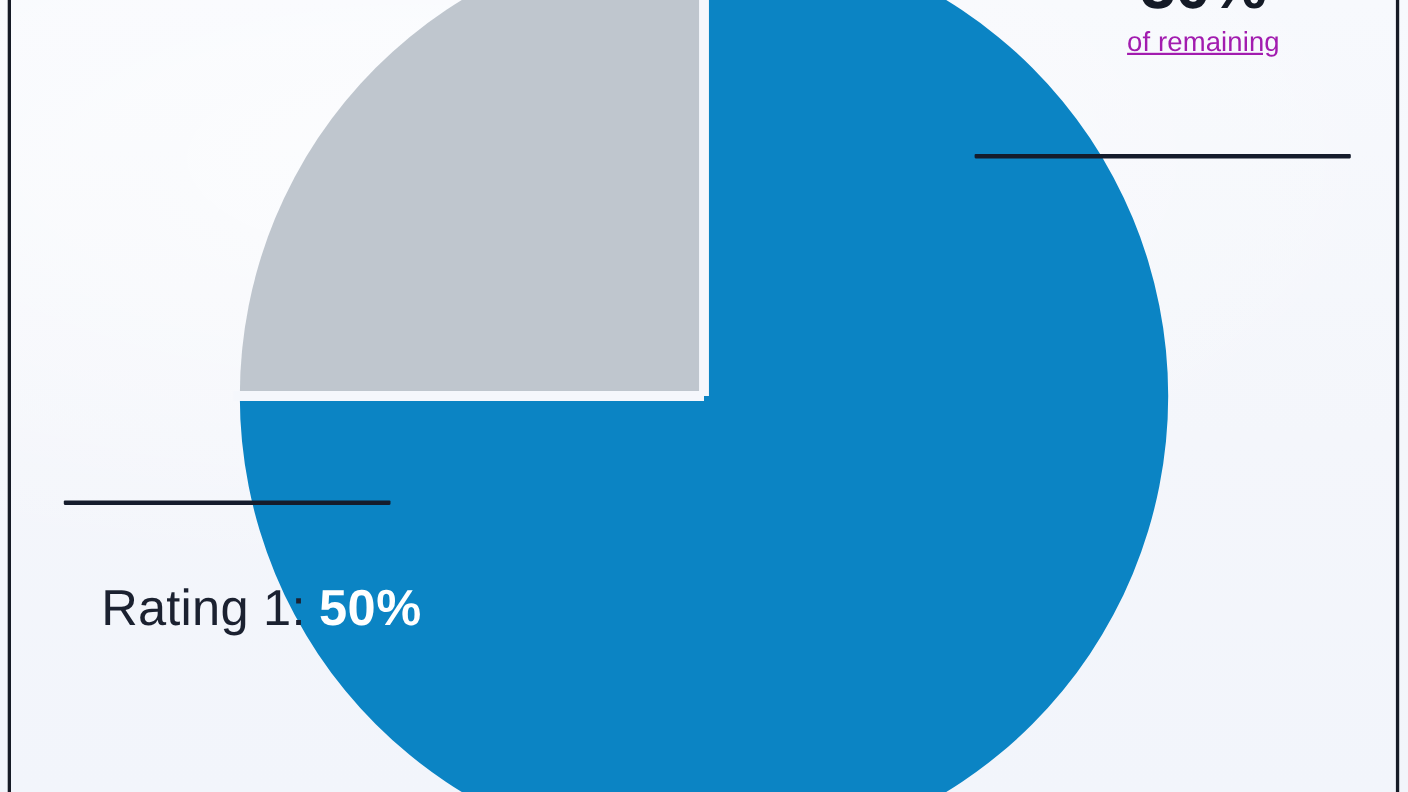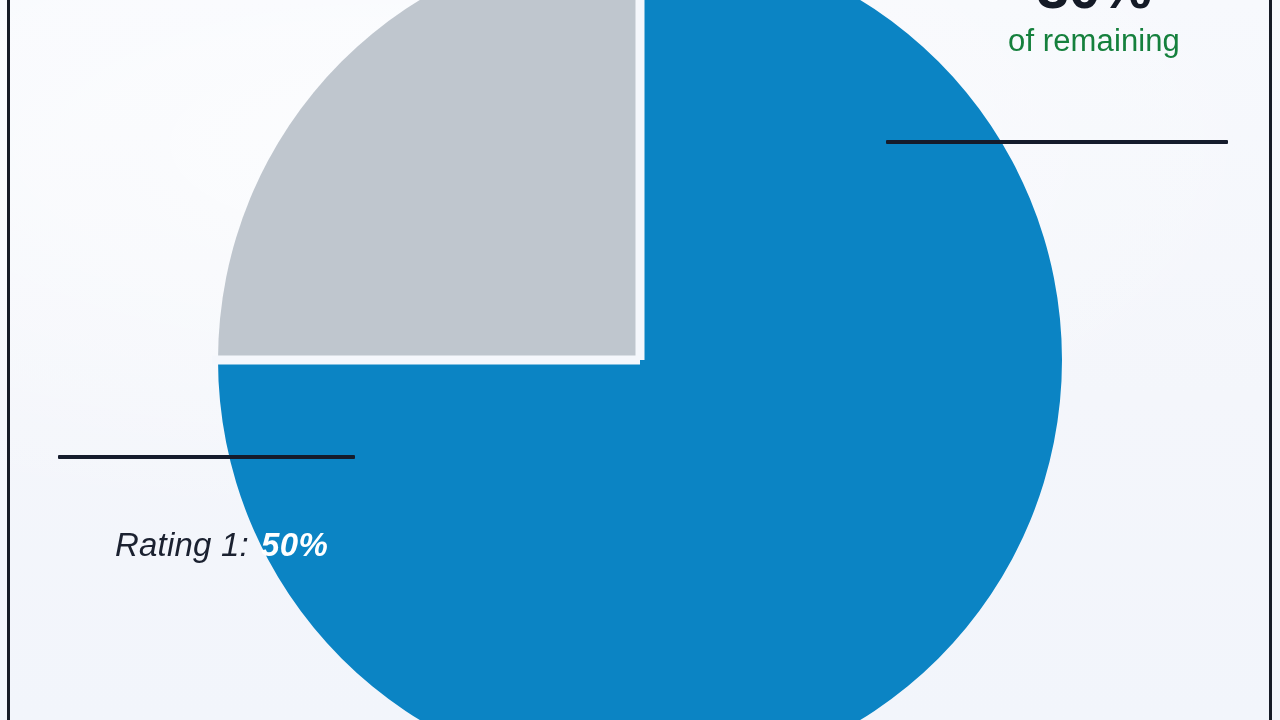--- a/index.html
+++ b/index.html
@@ -57,24 +57,23 @@
   .leader.right { left: 886px; top: 140px; width: 342px; }
 
   
   .label {
     position: absolute;
     white-space: nowrap;
     line-height: 1.05;
   }
 
   .label-left {
-    left: 115px;
+    left: 92px;
     top: 528px;
-    font-size: 33px;
-    font-style: italic;
+    font-size: 46px;
   }
   .label-left .lead {
     color: #1b2130;
     font-weight: 400;
     letter-spacing: 0.2px;
   }
   .label-left .value {
     color: #ffffff;
     font-weight: 700;
     letter-spacing: 0.5px;
@@ -89,25 +88,26 @@
   }
   .label-right .value {
     display: block;
     color: #141a26;
     font-weight: 700;
     font-size: 58px;
     letter-spacing: -0.5px;
   }
   .label-right .sub {
     display: block;
-    color: #15803d;
+    color: #a21caf;
     font-weight: 400;
-    font-size: 31px;
+    font-size: 25px;
     margin-top: 6px;
     letter-spacing: 0.1px;
+    text-decoration: underline;
   }
 </style>
 </head>
 <body>
 
 <div id="canvas">
 
   <div class="sheen"></div>
 
   <div class="pie-wrap">

